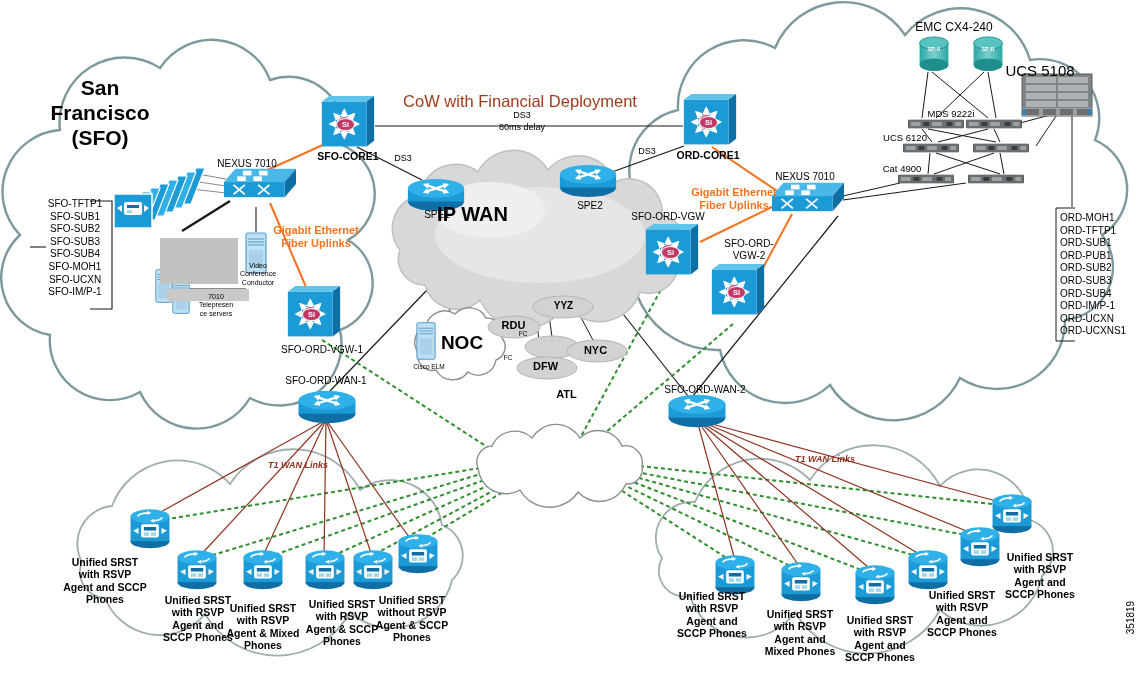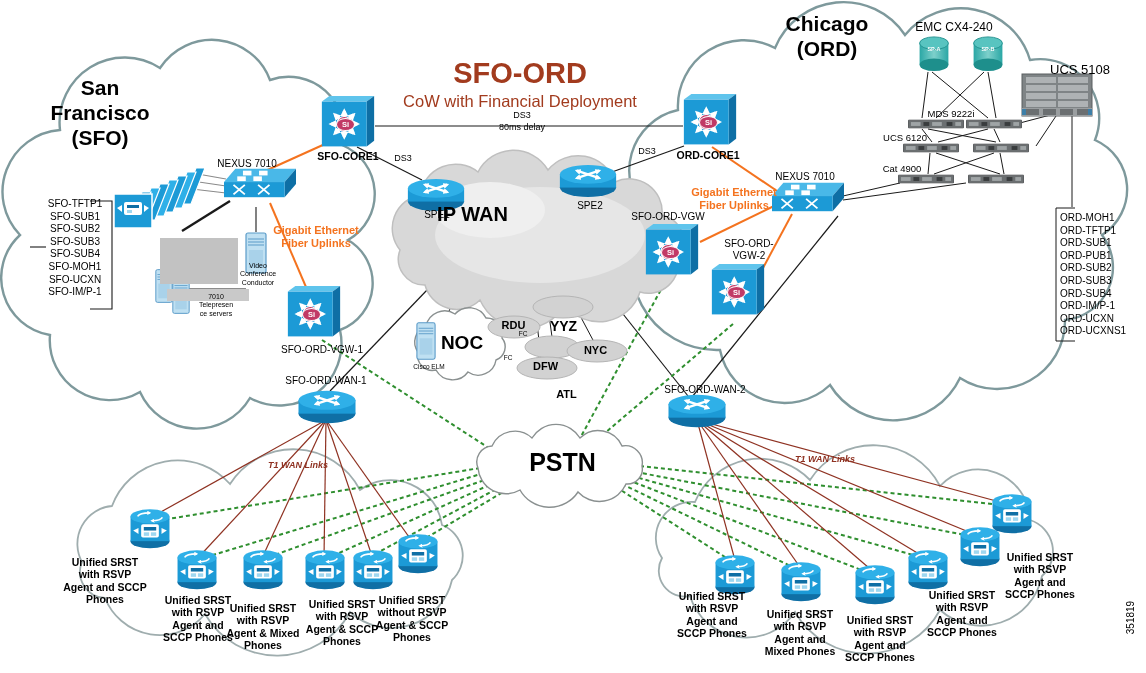--- a/index.html
+++ b/index.html
@@ -312,21 +312,20 @@
     <use href="#srst" x="853" y="560" width="44" height="46"></use>
     <use href="#srst" x="906" y="545" width="44" height="46"></use>
     <use href="#srst" x="958" y="522" width="44" height="46"></use>
     <use href="#srst" x="990" y="489" width="44" height="46"></use>
   </g>
 </svg>
 
 <div class="noteshadow"></div>
 <div class="teleshadow"></div>
 
-<div class="lbl b title" style="left:420px;top:56px;width:200px;font-size:29px;">SFO-ORD</div>
 <div class="lbl title" style="left:390px;top:92px;width:260px;font-size:16.5px;">CoW with Financial Deployment</div>
 
 <div class="lbl b" style="left:30px;top:76px;width:140px;font-size:21px;">San
 Francisco
 (SFO)</div>
 <div class="list" style="left:42px;top:198px;width:66px;text-align:center;">
   <span>SFO-TFTP1</span>
   <span>SFO-SUB1</span>
   <span>SFO-SUB2</span>
   <span>SFO-SUB3</span>
@@ -351,35 +350,32 @@
 
 <div class="lbl" style="left:492px;top:110px;width:60px;font-size:9px;">DS3</div>
 <div class="lbl" style="left:492px;top:122px;width:60px;font-size:9px;">80ms delay</div>
 <div class="lbl" style="left:378px;top:153px;width:50px;font-size:9px;">DS3</div>
 <div class="lbl" style="left:622px;top:146px;width:50px;font-size:9px;">DS3</div>
 <div class="lbl" style="left:412px;top:209px;width:50px;font-size:10px;">SPE1</div>
 <div class="lbl" style="left:565px;top:200px;width:50px;font-size:10px;">SPE2</div>
 <div class="lbl b" style="left:410px;top:203px;width:125px;font-size:20px;">IP WAN</div>
 <div class="lbl b" style="left:432px;top:332px;width:60px;font-size:19px;">NOC</div>
 <div class="lbl" style="left:404px;top:363px;width:50px;font-size:6.5px;">Cisco ELM</div>
-<div class="lbl b" style="left:510px;top:448px;width:105px;font-size:25px;">PSTN</div>
 <div class="lbl" style="left:515px;top:330px;width:16px;font-size:6.5px;">FC</div>
 <div class="lbl" style="left:500px;top:354px;width:16px;font-size:6.5px;">FC</div>
-<div class="lbl b" style="left:541px;top:300px;width:45px;font-size:14px;margin-top:18px;">YYZ</div>
+<div class="lbl b" style="left:541px;top:300px;width:45px;font-size:10px;">YYZ</div>
 <div class="lbl b" style="left:491px;top:319px;width:45px;font-size:11px;">RDU</div>
 <div class="lbl b" style="left:544px;top:340px;width:45px;font-size:11px;margin-top:48px;">ATL</div>
 <div class="lbl b" style="left:573px;top:344px;width:45px;font-size:11px;">NYC</div>
 <div class="lbl b" style="left:523px;top:360px;width:45px;font-size:11px;">DFW</div>
 
-<div class="lbl b" style="left:762px;top:12px;width:130px;font-size:21px;">Chicago
-(ORD)</div>
 <div class="lbl" style="left:908px;top:20px;width:92px;font-size:12px;">EMC CX4-240</div>
 <div class="lbl b" style="left:921px;top:46px;width:26px;font-size:5.5px;color:#fff;">SP-A</div>
 <div class="lbl b" style="left:975px;top:46px;width:26px;font-size:5.5px;color:#fff;">SP-B</div>
-<div class="lbl" style="left:1040px;top:62px;width:80px;font-size:13px;">UCS 5108</div>
+<div class="lbl" style="left:1000px;top:62px;width:80px;font-size:15px;">UCS 5108</div>
 <div class="lbl" style="left:876px;top:108px;width:62px;font-size:9.5px;margin-left:44px;">MDS 9222i</div>
 <div class="lbl" style="left:874px;top:132px;width:62px;font-size:9.5px;">UCS 6120</div>
 <div class="lbl" style="left:872px;top:163px;width:60px;font-size:9.5px;">Cat 4900</div>
 <div class="lbl" style="left:755px;top:171px;width:100px;font-size:10px;">NEXUS 7010</div>
 <div class="lbl b" style="left:658px;top:149px;width:100px;font-size:10.5px;">ORD-CORE1</div>
 <div class="lbl orange" style="left:685px;top:186px;width:98px;font-size:11px;">Gigabit Ethernet
 Fiber Uplinks</div>
 <div class="lbl" style="left:618px;top:211px;width:100px;font-size:10px;">SFO-ORD-VGW</div>
 <div class="lbl" style="left:710px;top:238px;width:78px;font-size:10px;">SFO-ORD-
 VGW-2</div>

